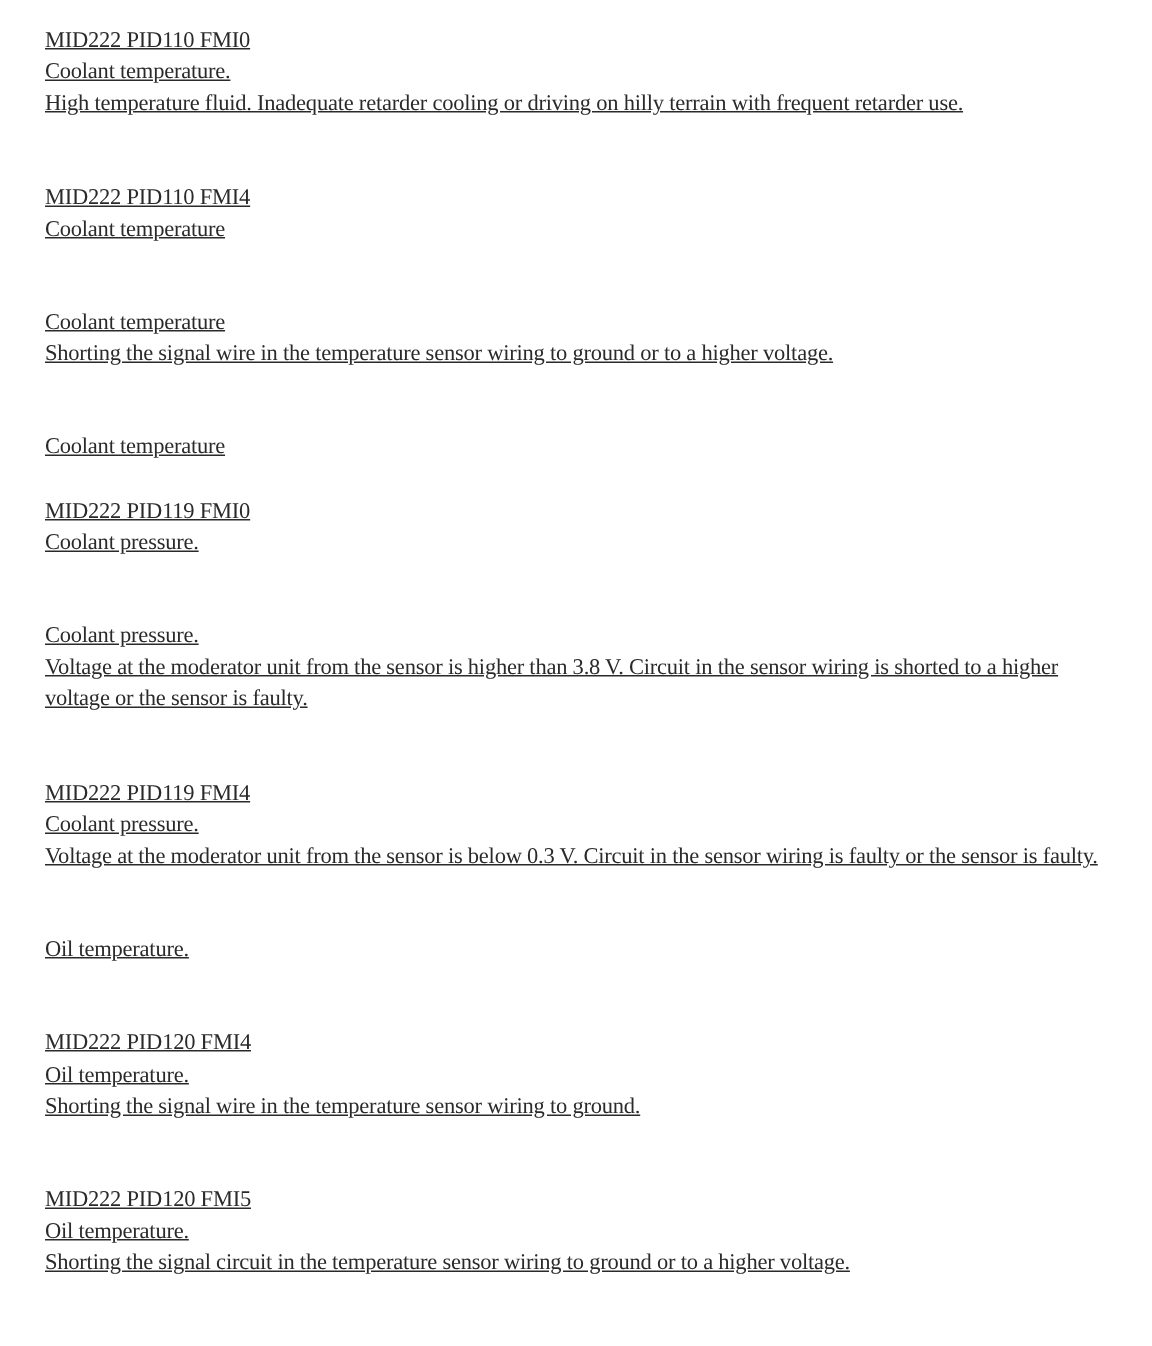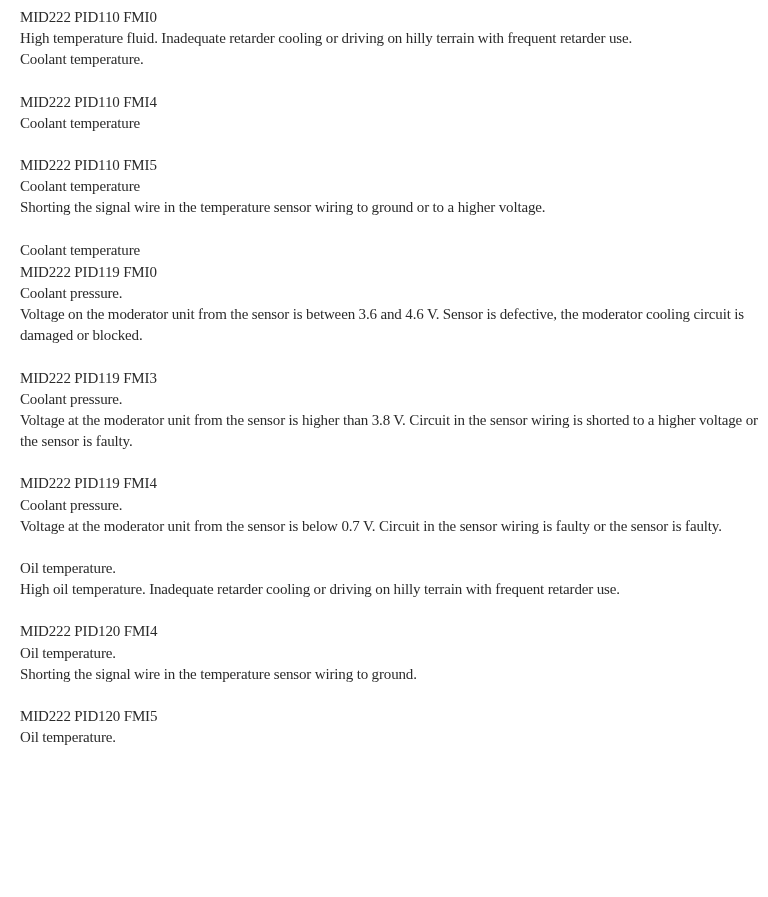--- a/index.html
+++ b/index.html
@@ -15,93 +15,91 @@
     font-family: "Liberation Serif", "DejaVu Serif", serif;
     color: #2a2a2a;
   }
   .doc {
     position: absolute;
     left: 20px;
     top: 7px;
     width: 740px;
   }
   .entry {
-    margin: 0;
+    margin: 10px;
+    text-decoration: underline;
   }
   .line {
     font-size: 15px;
     line-height: 21.2px;
     white-space: normal;
     letter-spacing: -0.15px;
   }
   .gap-lg { height: 21px; }
   .gap-sm { height: 1px; }
 </style>
 </head>
 <body>
 
 <div class="doc">
 
   <div class="entry">
     <div class="line">MID222 PID110 FMI0</div>
+    <div class="line">Coolant temperature.</div>
     <div class="line">High temperature fluid. Inadequate retarder cooling or driving on hilly terrain with frequent retarder use.</div>
-    <div class="line">Coolant temperature.</div>
   </div>
   <div class="gap-lg"></div>
 
   <div class="entry">
     <div class="line">MID222 PID110 FMI4</div>
     <div class="line">Coolant temperature</div>
   </div>
   <div class="gap-lg"></div>
 
   <div class="entry">
-    <div class="line">MID222 PID110 FMI5</div>
     <div class="line">Coolant temperature</div>
     <div class="line">Shorting the signal wire in the temperature sensor wiring to ground or to a higher voltage.</div>
   </div>
   <div class="gap-lg"></div>
 
   <div class="entry">
     <div class="line">Coolant temperature</div>
   </div>
   <div class="gap-sm"></div>
 
   <div class="entry">
     <div class="line">MID222 PID119 FMI0</div>
     <div class="line">Coolant pressure.</div>
-    <div class="line">Voltage on the moderator unit from the sensor is between 3.6 and 4.6 V. Sensor is defective, the moderator cooling circuit is damaged or blocked.</div>
   </div>
   <div class="gap-lg"></div>
 
   <div class="entry">
-    <div class="line">MID222 PID119 FMI3</div>
     <div class="line">Coolant pressure.</div>
     <div class="line">Voltage at the moderator unit from the sensor is higher than 3.8 V. Circuit in the sensor wiring is shorted to a higher voltage or the sensor is faulty.</div>
   </div>
   <div class="gap-lg"></div>
 
   <div class="entry">
     <div class="line">MID222 PID119 FMI4</div>
     <div class="line">Coolant pressure.</div>
-    <div class="line">Voltage at the moderator unit from the sensor is below 0.7 V. Circuit in the sensor wiring is faulty or the sensor is faulty.</div>
+    <div class="line">Voltage at the moderator unit from the sensor is below 0.3 V. Circuit in the sensor wiring is faulty or the sensor is faulty.</div>
   </div>
   <div class="gap-lg"></div>
 
   <div class="entry">
     <div class="line">Oil temperature.</div>
-    <div class="line">High oil temperature. Inadequate retarder cooling or driving on hilly terrain with frequent retarder use.</div>
   </div>
   <div class="gap-lg"></div>
 
   <div class="entry">
     <div class="line">MID222 PID120 FMI4</div>
     <div class="line">Oil temperature.</div>
     <div class="line">Shorting the signal wire in the temperature sensor wiring to ground.</div>
   </div>
   <div class="gap-lg"></div>
 
   <div class="entry">
     <div class="line">MID222 PID120 FMI5</div>
     <div class="line">Oil temperature.</div>
+    <div class="line">Shorting the signal circuit in the temperature sensor wiring to ground or to a higher voltage.</div>
   </div>
 
 </div>
 
 </body></html>

